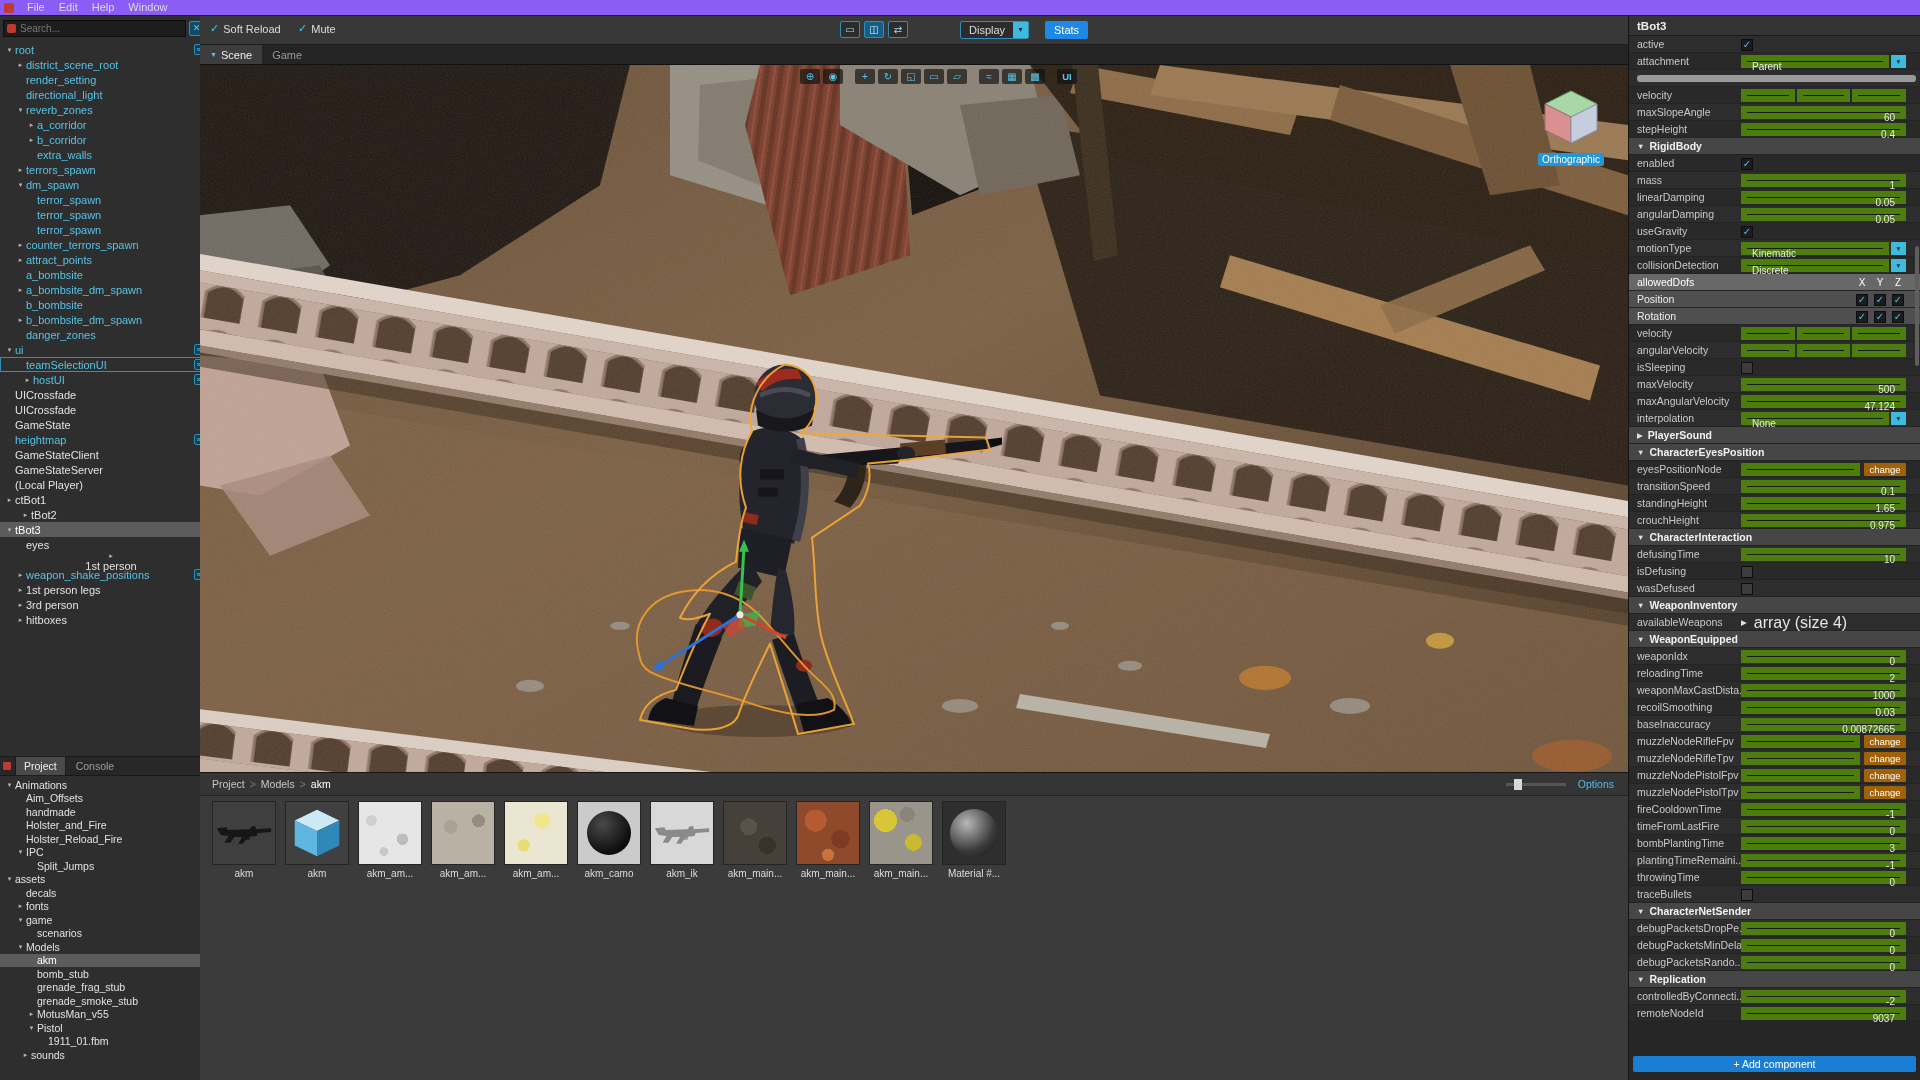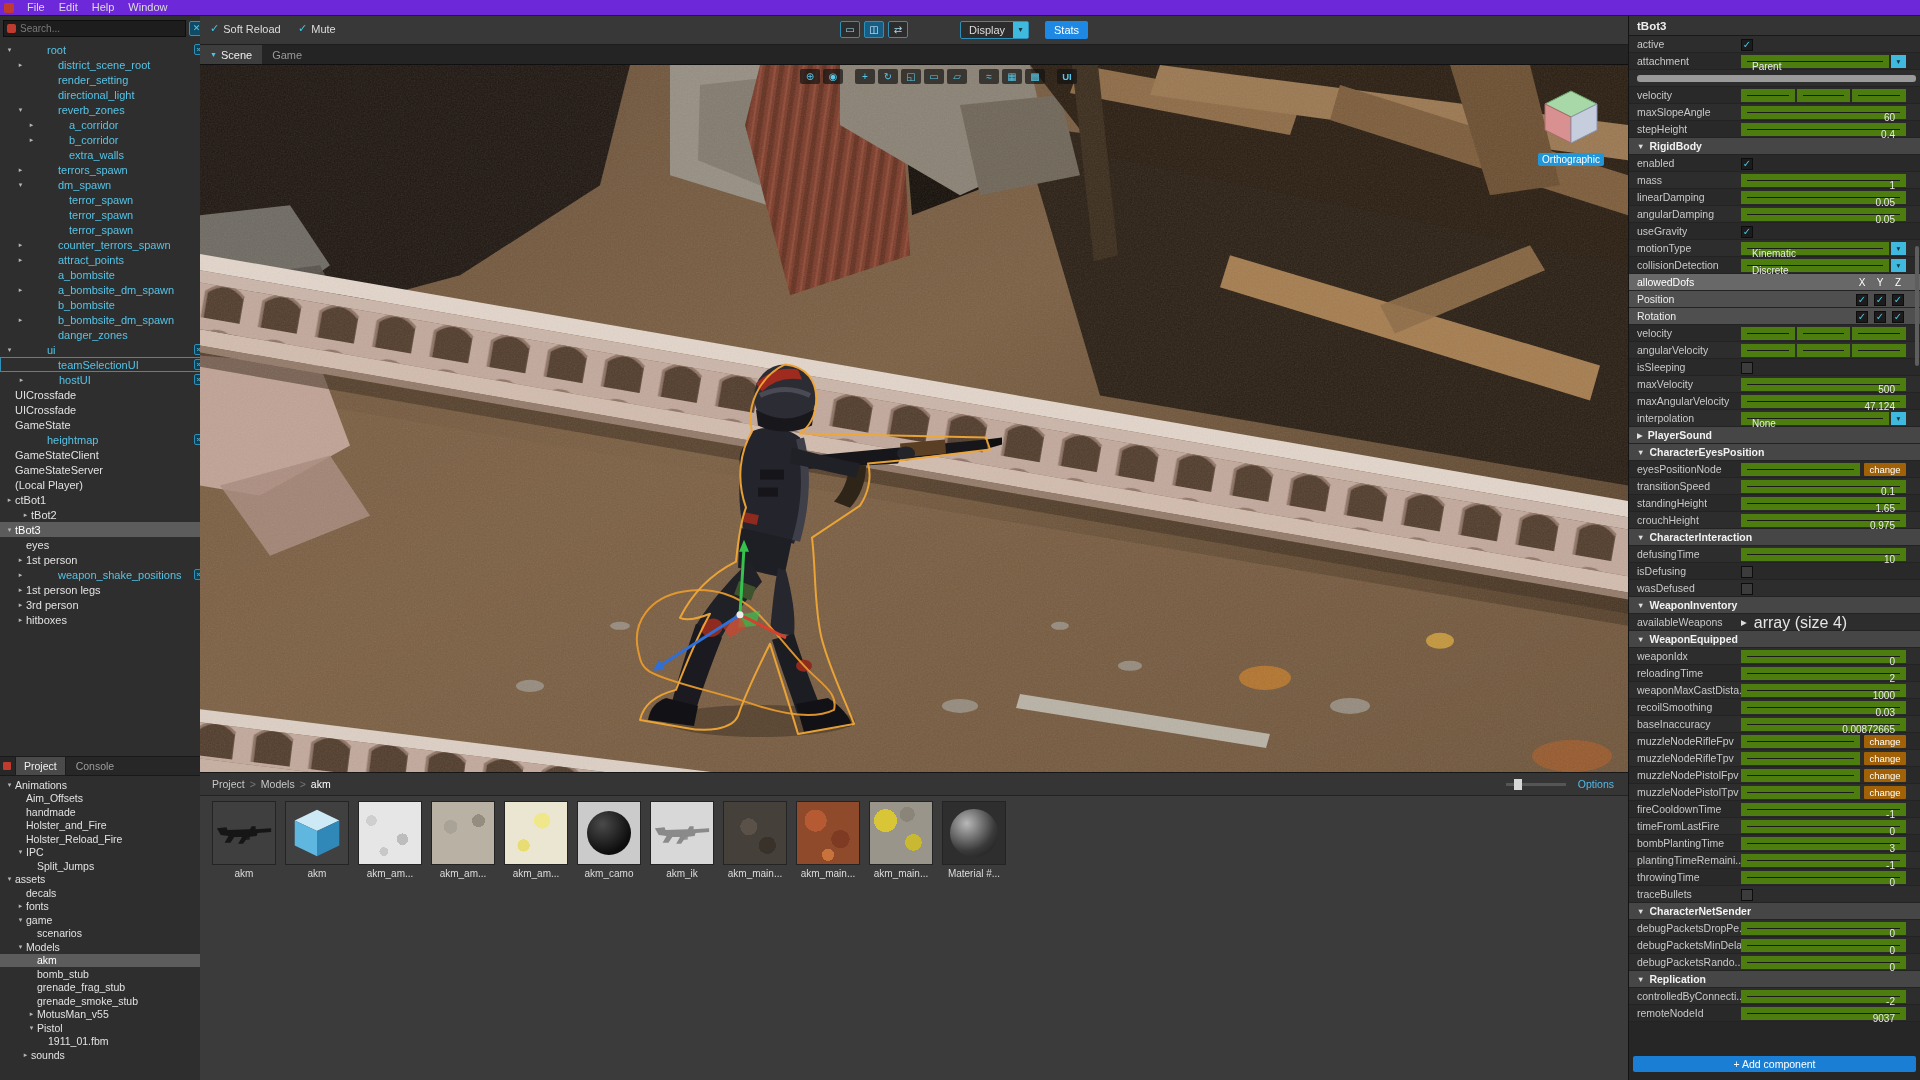--- a/index.html
+++ b/index.html
@@ -1,42 +1,42 @@
 <!DOCTYPE html>
 <html><head>
 <meta charset="utf-8">
 <style>
   * { box-sizing: border-box; margin: 0; padding: 0; }
   html,body { width:1920px; height:1080px; overflow:hidden; background:#2b2b2b;
     font-family:"Liberation Sans","DejaVu Sans",sans-serif; }
   body { position:relative; }
 
   
-  #menubar { position:absolute; left:0; top:0; width:1920px; height:16px; background:#6d28d9;
+  #menubar { position:absolute; left:0; top:0; width:1920px; height:16px; background:#8b5cf6;
     border-bottom:1px solid #202020; display:flex; align-items:center; }
   #app-icon { width:10px; height:10px; background:#c03b2e; border-radius:2px; margin:0 6px 0 4px; }
   .menu-item { font-size:11px; color:#dcdcdc; padding:0 7px; line-height:15px; cursor:default; }
 
   
   #leftpanel { position:absolute; left:0; top:16px; width:208px; height:1064px; background:#2e2e2e;
     border-right:1px solid #141414; display:flex; flex-direction:column; }
   #search-row { height:24px; padding:3px 3px; display:flex; align-items:center; gap:3px; }
   #search-box { flex:1; height:17px; background:#1d1d1d; border:1px solid #0e0e0e; display:flex;
     align-items:center; gap:4px; padding:0 3px; }
   #search-red-ico { width:9px; height:9px; background:#c03b2e; border-radius:2px; flex:0 0 auto; }
   #search-ph { font-size:10px; color:#7a7a7a; }
   #search-clear { width:15px; height:15px; background:#0f4a66; border:1px solid #2e8fb8; color:#4fd0f0;
     font-size:9px; line-height:13px; text-align:center; border-radius:2px; flex:0 0 auto; }
   #scene-tree { height:716px; overflow:hidden; padding-top:2px; }
   .titem { display:flex; align-items:center; cursor:default; }
   .titem.st { height:15px; font-size:11px; }
   .titem.pt { height:13.5px; font-size:10.5px; }
   .titem .arr { width:11px; flex:0 0 auto; font-size:7px; color:#b5b5b5; text-align:center; }
   .titem .tl { white-space:nowrap; }
-  .tl.cyan { color:#56c3e6;margin-left:32px; }
+  .tl.cyan { color:#56c3e6; }
   .tl.w { color:#e2e2e2; }
   .titem.sel { background:#5c5c5c; }
   .titem.sel .tl { color:#ffffff; }
   .titem.boxed { outline:1px solid #2e8fb8; outline-offset:-1px; }
   .bdg { margin-left:auto; margin-right:3px; background:#0e4257; border:1px solid #2e8fb8; color:#4fd0f0;
     font-size:8px; line-height:9px; padding:0 2px; border-radius:2px; }
   #left-tabs { height:20px; background:#272727; border-top:1px solid #191919; border-bottom:1px solid #191919;
     display:flex; align-items:center; gap:2px; padding-left:3px; }
   #left-tabs-icon { width:8px; height:8px; background:#c03b2e; border-radius:1px; margin-right:2px; }
   .ltab { font-size:10.5px; color:#9d9d9d; padding:0 8px; line-height:18px; }
@@ -263,21 +263,21 @@
       <div class="titem st" style="padding-left: 4px;">
         <span class="arr">▾</span>
         <span class="tl cyan">ui</span>
         <span class="bdg">»</span>
       </div>
       <div class="titem st boxed" style="padding-left: 15px;">
         <span class="arr"></span>
         <span class="tl cyan">teamSelectionUI</span>
         <span class="bdg">»</span>
       </div>
-      <div class="titem st" style="padding-left: 16px;">
+      <div class="titem st" style="padding-left: 22px;">
         <span class="arr">▸</span>
         <span class="tl cyan">hostUI</span>
         <span class="bdg">»</span>
       </div>
       <div class="titem st" style="padding-left: 4px;">
         <span class="arr"></span>
         <span class="tl w">UICrossfade</span>
       </div>
       <div class="titem st" style="padding-left: 4px;">
         <span class="arr"></span>
@@ -313,21 +313,21 @@
         <span class="tl w">tBot2</span>
       </div>
       <div class="titem st sel" style="padding-left: 4px;">
         <span class="arr">▾</span>
         <span class="tl w">tBot3</span>
       </div>
       <div class="titem st" style="padding-left: 15px;">
         <span class="arr"></span>
         <span class="tl w">eyes</span>
       </div>
-      <div class="titem st" style="padding-left: 15px;">
+      <div class="titem st" style="padding-left: 15px; flex-direction: column;">
         <span class="arr">▸</span>
         <span class="tl w">1st person</span>
       </div>
       <div class="titem st" style="padding-left: 15px;">
         <span class="arr">▸</span>
         <span class="tl cyan">weapon_shake_positions</span>
         <span class="bdg">»</span>
       </div>
       <div class="titem st" style="padding-left: 15px;">
         <span class="arr">▸</span>

